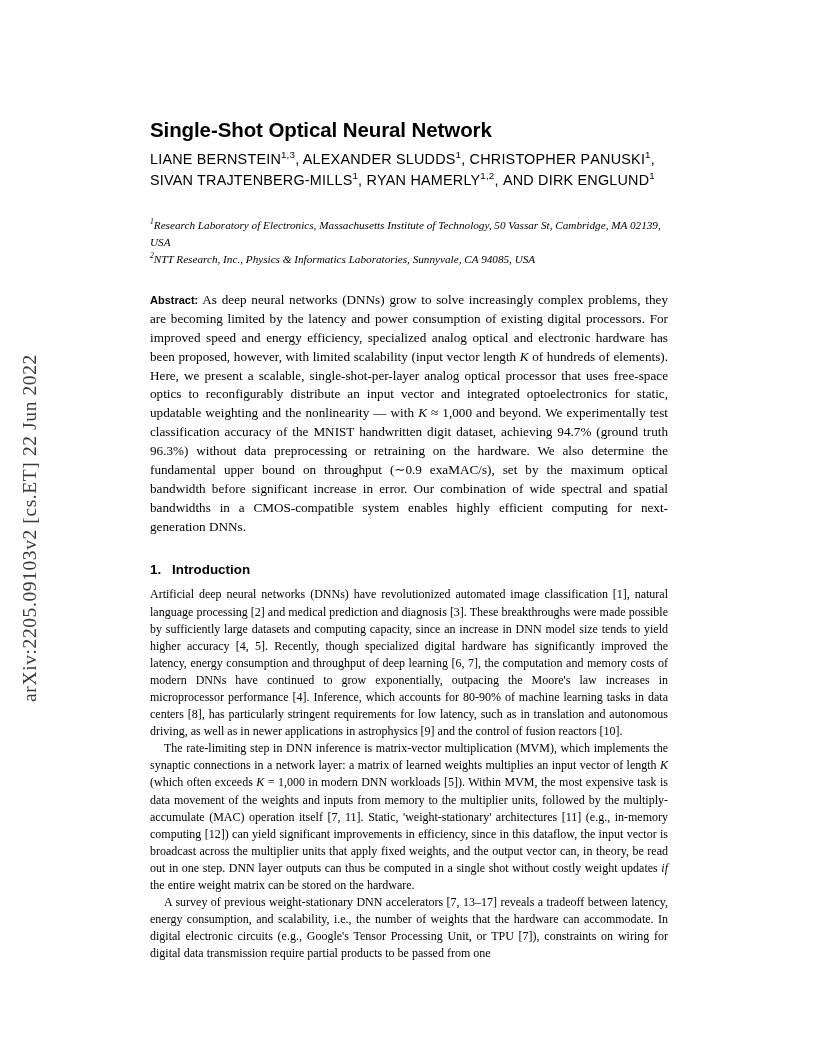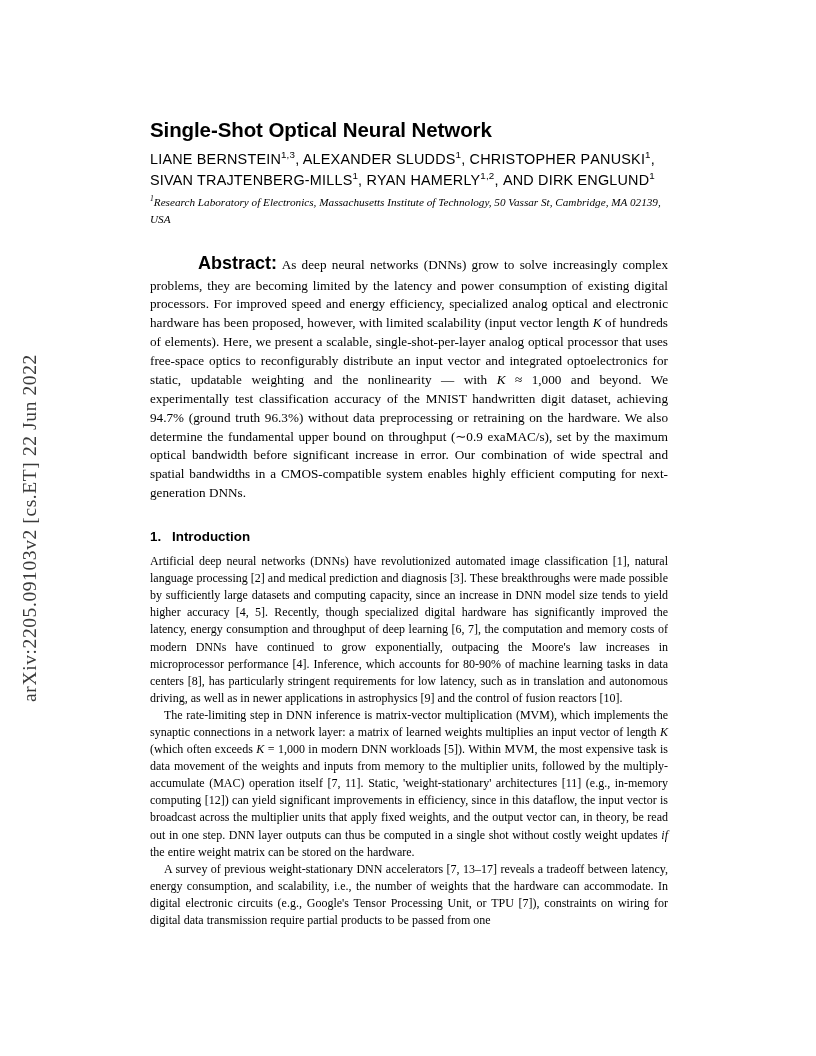--- a/index.html
+++ b/index.html
@@ -71,38 +71,37 @@
     font-size: 0.68em;
     vertical-align: super;
     line-height: 0;
   }
 
   .affil {
     font-family: "Liberation Serif", serif;
     font-style: italic;
     font-size: 11.2px;
     line-height: 1.45;
-    margin-top: 4px;
+    margin-top: 27px;
   }
   .affil div {
     margin-bottom: 1px;
   }
 
   .abstract {
     margin-top: 24px;
     font-size: 13.2px;
     line-height: 1.43;
     text-align: justify;
     text-justify: inter-word;
   }
   .abstract b {
     font-family: "Liberation Sans", sans-serif;
     font-weight: bold;
-    font-size: 18px;
-    margin-left: 48px;
+    font-size: 11px;
   }
 
   .section-head {
     font-family: Liberation Sans, sans-serif;
     font-weight: bold;
     font-size: 13.4px;
     margin-top: 26px;
     margin-bottom: 9px;
   }
   .section-head .num {
@@ -130,20 +129,21 @@
 </div>
 
 <div id="page">
 
   <h1 class="title">Single-Shot Optical Neural Network</h1>
 
   <div class="authors">L<span class="sc">IANE</span> B<span class="sc">ERNSTEIN</span><sup>1,3</sup>, A<span class="sc">LEXANDER</span> S<span class="sc">LUDDS</span><sup>1</sup>, C<span class="sc">HRISTOPHER</span> P<span class="sc">ANUSKI</span><sup>1</sup>, S<span class="sc">IVAN</span> T<span class="sc">RAJTENBERG</span>-M<span class="sc">ILLS</span><sup>1</sup>, R<span class="sc">YAN</span> H<span class="sc">AMERLY</span><sup>1,2</sup>, <span class="sc">AND</span> D<span class="sc">IRK</span> E<span class="sc">NGLUND</span><sup>1</sup></div>
 
   <div class="affil">
     <div><sup>1</sup>Research Laboratory of Electronics, Massachusetts Institute of Technology, 50 Vassar St, Cambridge, MA 02139, USA</div>
+    <div><sup>2</sup>NTT Research, Inc., Physics &amp; Informatics Laboratories, Sunnyvale, CA 94085, USA</div>
   </div>
 
   <div class="abstract">
     <b>Abstract:</b>
     <span>As deep neural networks (DNNs) grow to solve increasingly complex problems, they are becoming limited by the latency and power consumption of existing digital processors. For improved speed and energy efficiency, specialized analog optical and electronic hardware has been proposed, however, with limited scalability (input vector length <span class="it">K</span> of hundreds of elements). Here, we present a scalable, single-shot-per-layer analog optical processor that uses free-space optics to reconfigurably distribute an input vector and integrated optoelectronics for static, updatable weighting and the nonlinearity — with <span class="it">K</span> ≈ 1,000 and beyond. We experimentally test classification accuracy of the MNIST handwritten digit dataset, achieving 94.7% (ground truth 96.3%) without data preprocessing or retraining on the hardware. We also determine the fundamental upper bound on throughput (∼0.9 exaMAC/s), set by the maximum optical bandwidth before significant increase in error. Our combination of wide spectral and spatial bandwidths in a CMOS-compatible system enables highly efficient computing for next-generation DNNs.</span>
   </div>
 
   <div class="section-head">
     <span class="num">1.</span><span>Introduction</span>
   </div>

